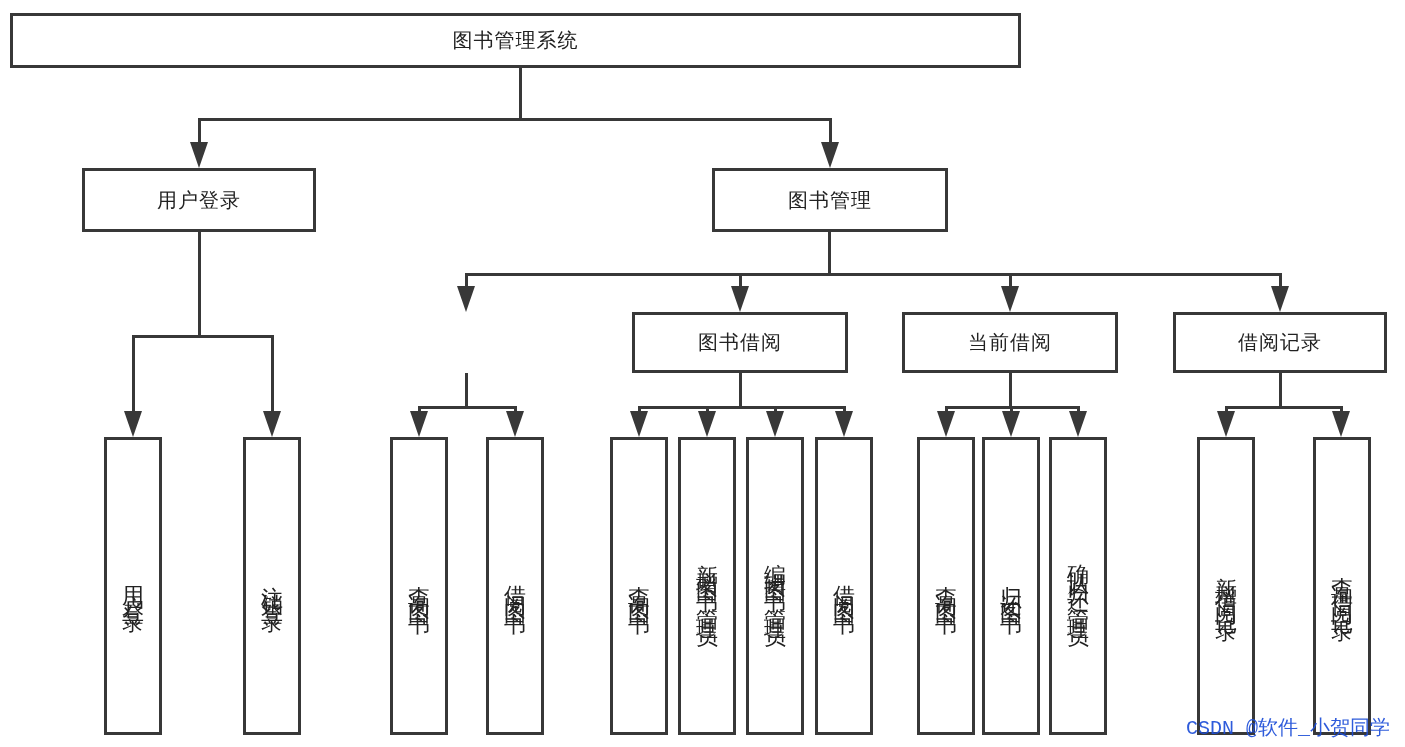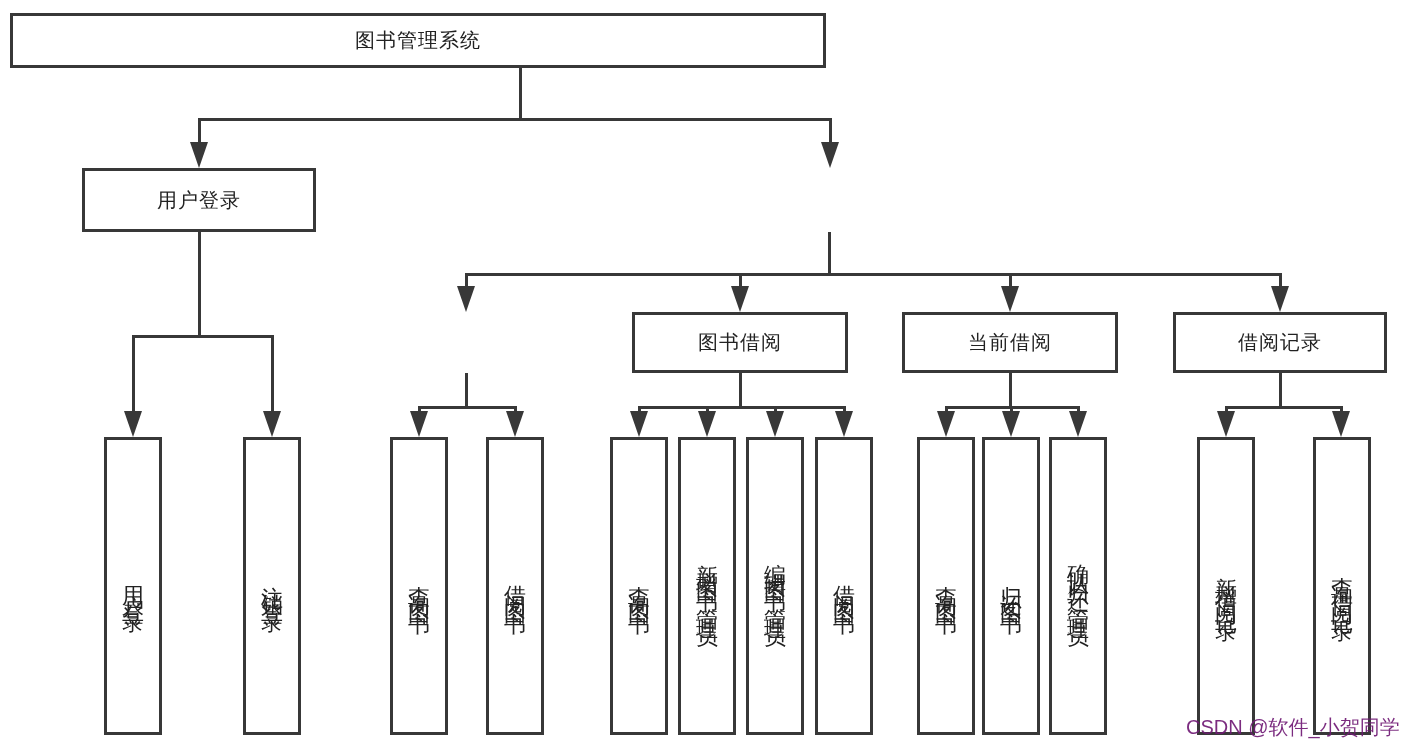--- a/index.html
+++ b/index.html
@@ -16,42 +16,45 @@
     writing-mode:vertical-rl;text-orientation:mixed;font-size:22px;line-height:1.1;
     letter-spacing:9px;color:#222222;white-space:nowrap;
   }
   .line{position:absolute;background:#383838;z-index:1;}
   .arrow{
     position:absolute;width:0;height:0;z-index:1;
     border-left:9px solid transparent;border-right:9px solid transparent;
     border-top:26px solid #383838;
   }
   .watermark{
-    position:absolute;left:1186px;top:714px;font-size:20px;color:#701a75;
-    opacity:.92;z-index:5;white-space:nowrap;
+    position:absolute;left:1186px;top:714px;font-size:20px;color:#1d4ed8;
+    opacity:.92;z-index:5;white-space:nowrap;font-family:Liberation Mono, monospace;
   }
 </style>
 </head>
 <body>
 
 <div id="canvas">
 
-  <div class="box hbox" style="left:10px;top:13px;width:816px;height:55px">
+  <div class="box hbox" style="left:10px;top:13px;width:1011px;height:55px">
     <span>图书管理系统</span>
   </div>
 
   <div class="line" style="left:519px;top:68px;width:3px;height:51px"></div>
   <div class="line" style="left:198px;top:118px;width:634px;height:3px"></div>
   <div class="line" style="left:198px;top:118px;width:3px;height:30px"></div>
   <div class="line" style="left:829px;top:118px;width:3px;height:30px"></div>
   <div class="arrow" style="left:190px;top:142px"></div>
   <div class="arrow" style="left:821px;top:142px"></div>
 
   <div class="box hbox" style="left:82px;top:168px;width:234px;height:64px">
     <span>用户登录</span>
+  </div>
+  <div class="box hbox" style="left:712px;top:168px;width:236px;height:64px">
+    <span>图书管理</span>
   </div>
 
   <div class="line" style="left:198px;top:232px;width:3px;height:103px"></div>
   <div class="line" style="left:132px;top:335px;width:142px;height:3px"></div>
   <div class="line" style="left:132px;top:335px;width:3px;height:80px"></div>
   <div class="line" style="left:271px;top:335px;width:3px;height:80px"></div>
   <div class="arrow" style="left:124px;top:411px"></div>
   <div class="arrow" style="left:263px;top:411px"></div>
 
   <div class="line" style="left:828px;top:232px;width:3px;height:41px"></div>

